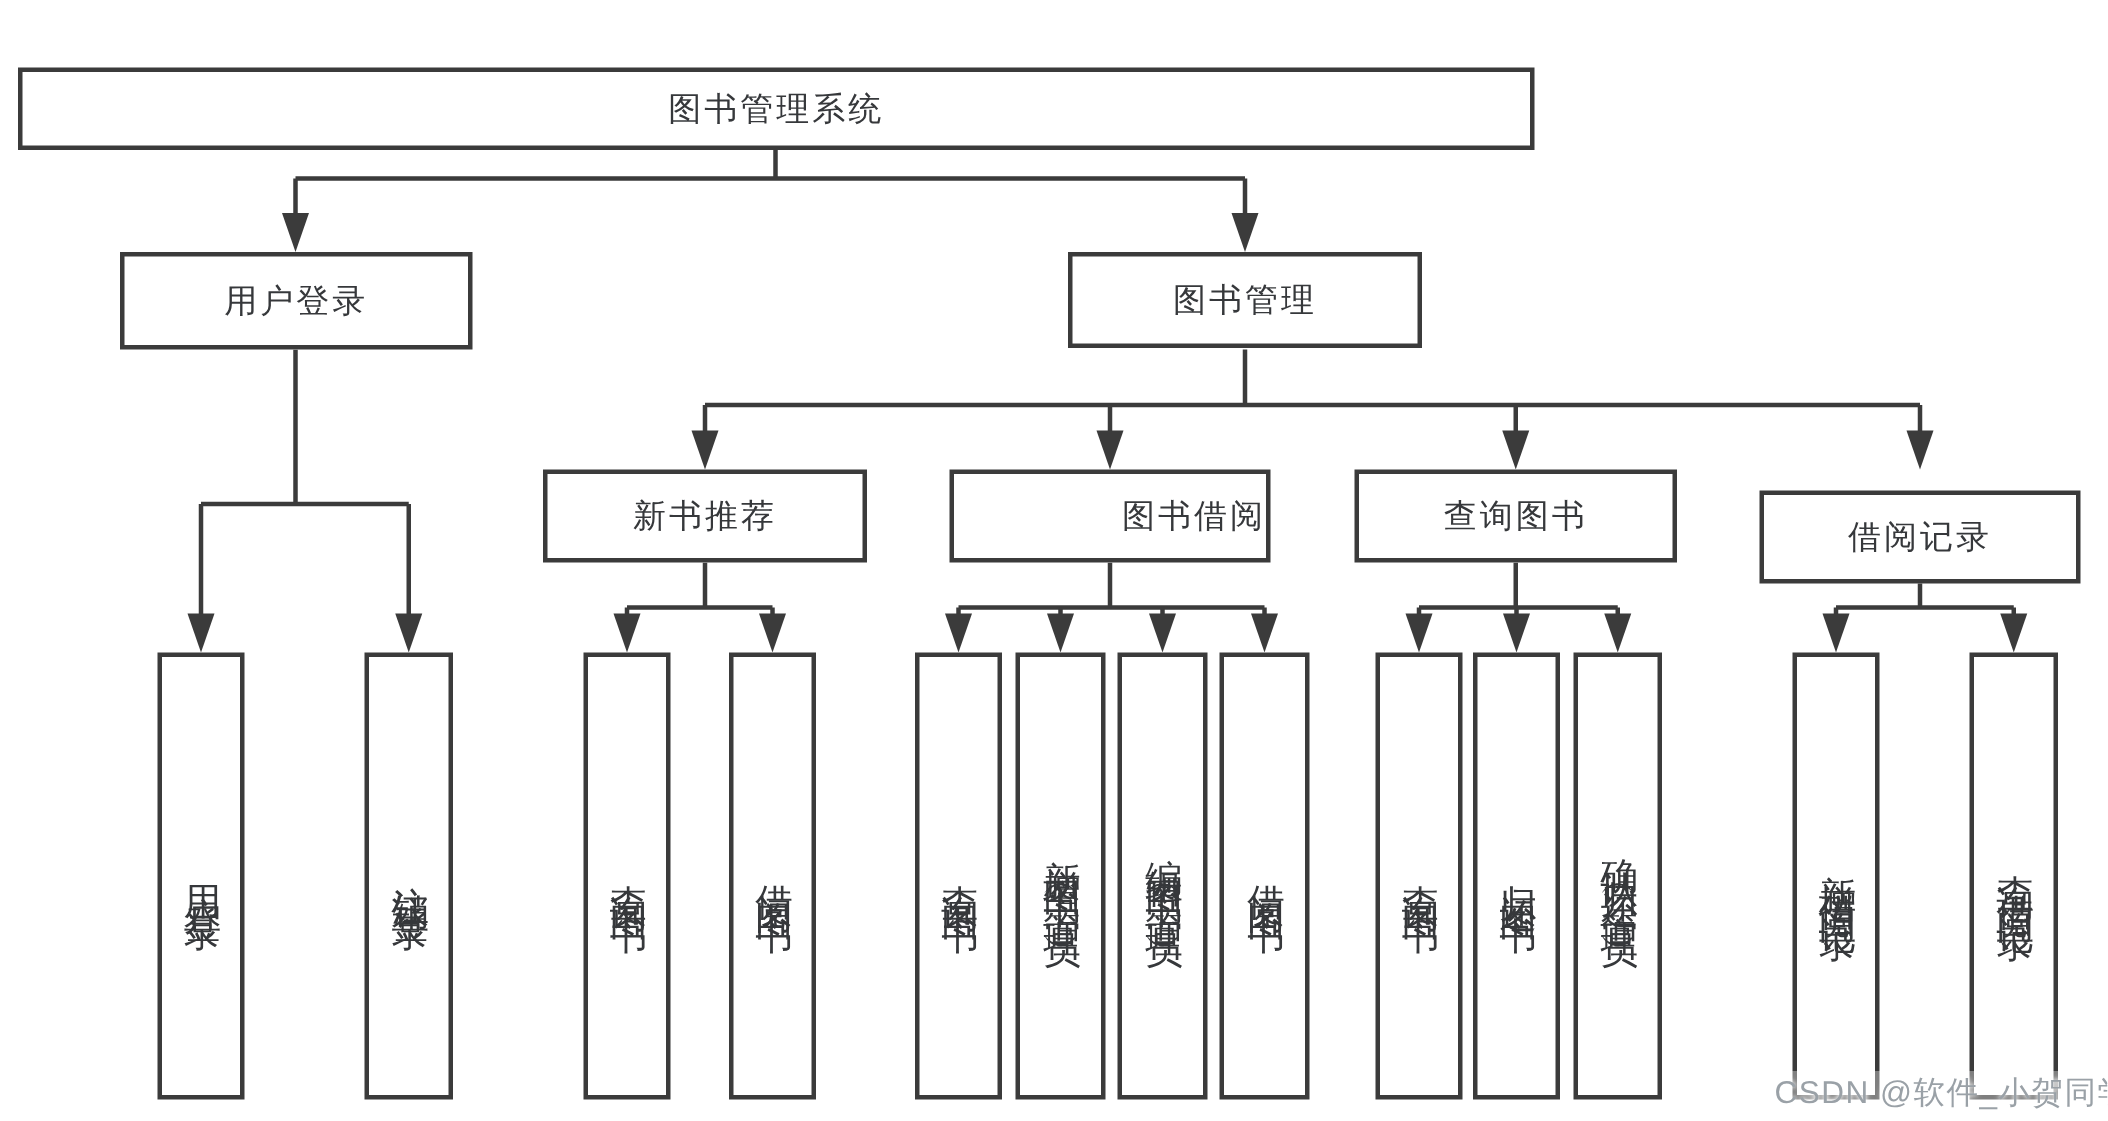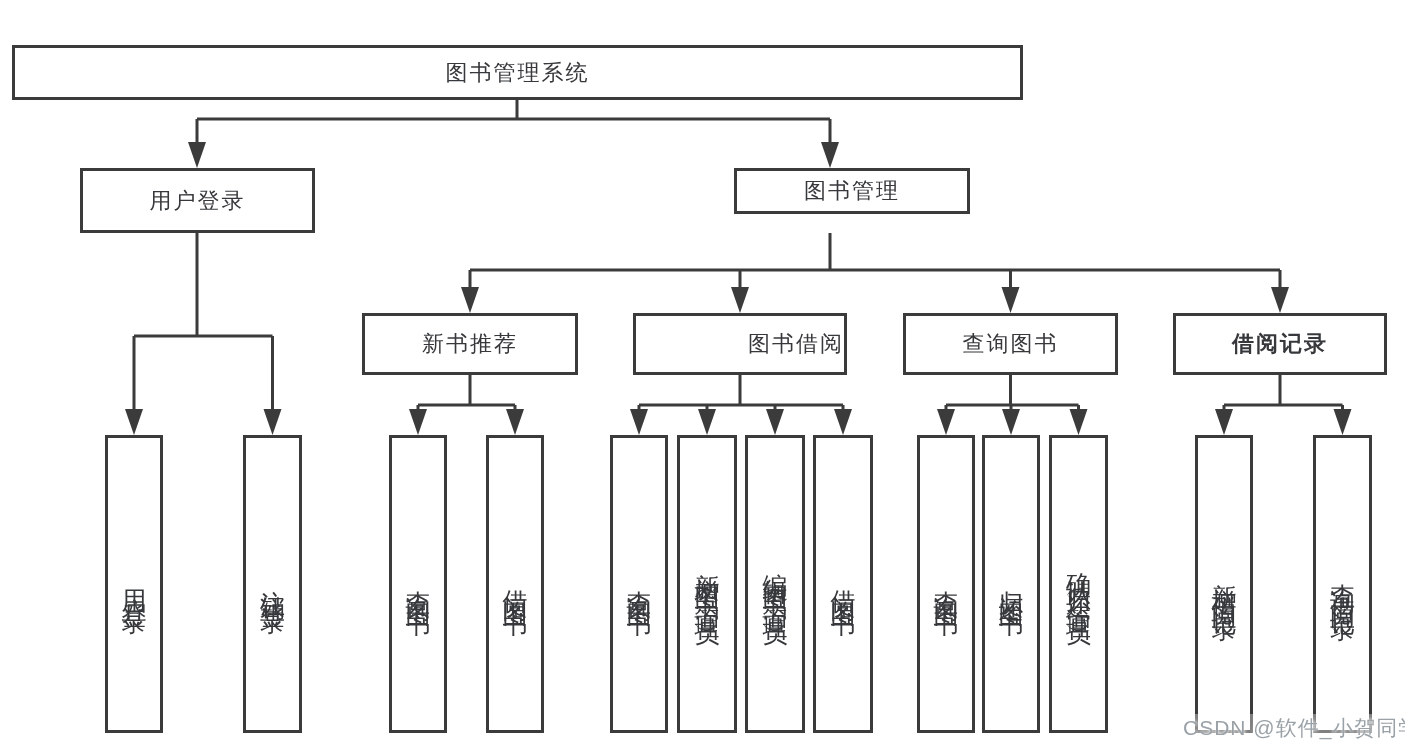--- a/index.html
+++ b/index.html
@@ -97,34 +97,34 @@
     </g>
   </svg>
 
   <div class="box" style="left:12px;top:13px;width:1011px;height:55px;margin-top:32px;">
     <span class="h-label">图书管理系统</span>
   </div>
 
   <div class="box" style="left:80px;top:168px;width:235px;height:65px;">
     <span class="h-label">用户登录</span>
   </div>
-  <div class="box" style="left:712px;top:168px;width:236px;height:46px;margin-left:22px;">
+  <div class="box" style="left:712px;top:168px;width:236px;height:64px;">
     <span class="h-label">图书管理</span>
   </div>
 
   <div class="box" style="left:362px;top:313px;width:216px;height:62px;">
     <span class="h-label">新书推荐</span>
   </div>
   <div class="box" style="left:633px;top:313px;width:214px;height:62px;justify-content:flex-end;">
     <span class="h-label">图书借阅</span>
   </div>
   <div class="box" style="left:903px;top:313px;width:215px;height:62px;">
     <span class="h-label">查询图书</span>
   </div>
-  <div class="box" style="left:1173px;top:313px;width:214px;height:62px;font-weight:bold;">
+  <div class="box" style="left:1173px;top:327px;width:214px;height:62px;">
     <span class="h-label">借阅记录</span>
   </div>
 
   <div class="box" style="left:105px;top:435px;width:58px;height:298px;">
     <span class="v-label">用户登录</span>
   </div>
   <div class="box" style="left:243px;top:435px;width:59px;height:298px;">
     <span class="v-label">注销登录</span>
   </div>
 

